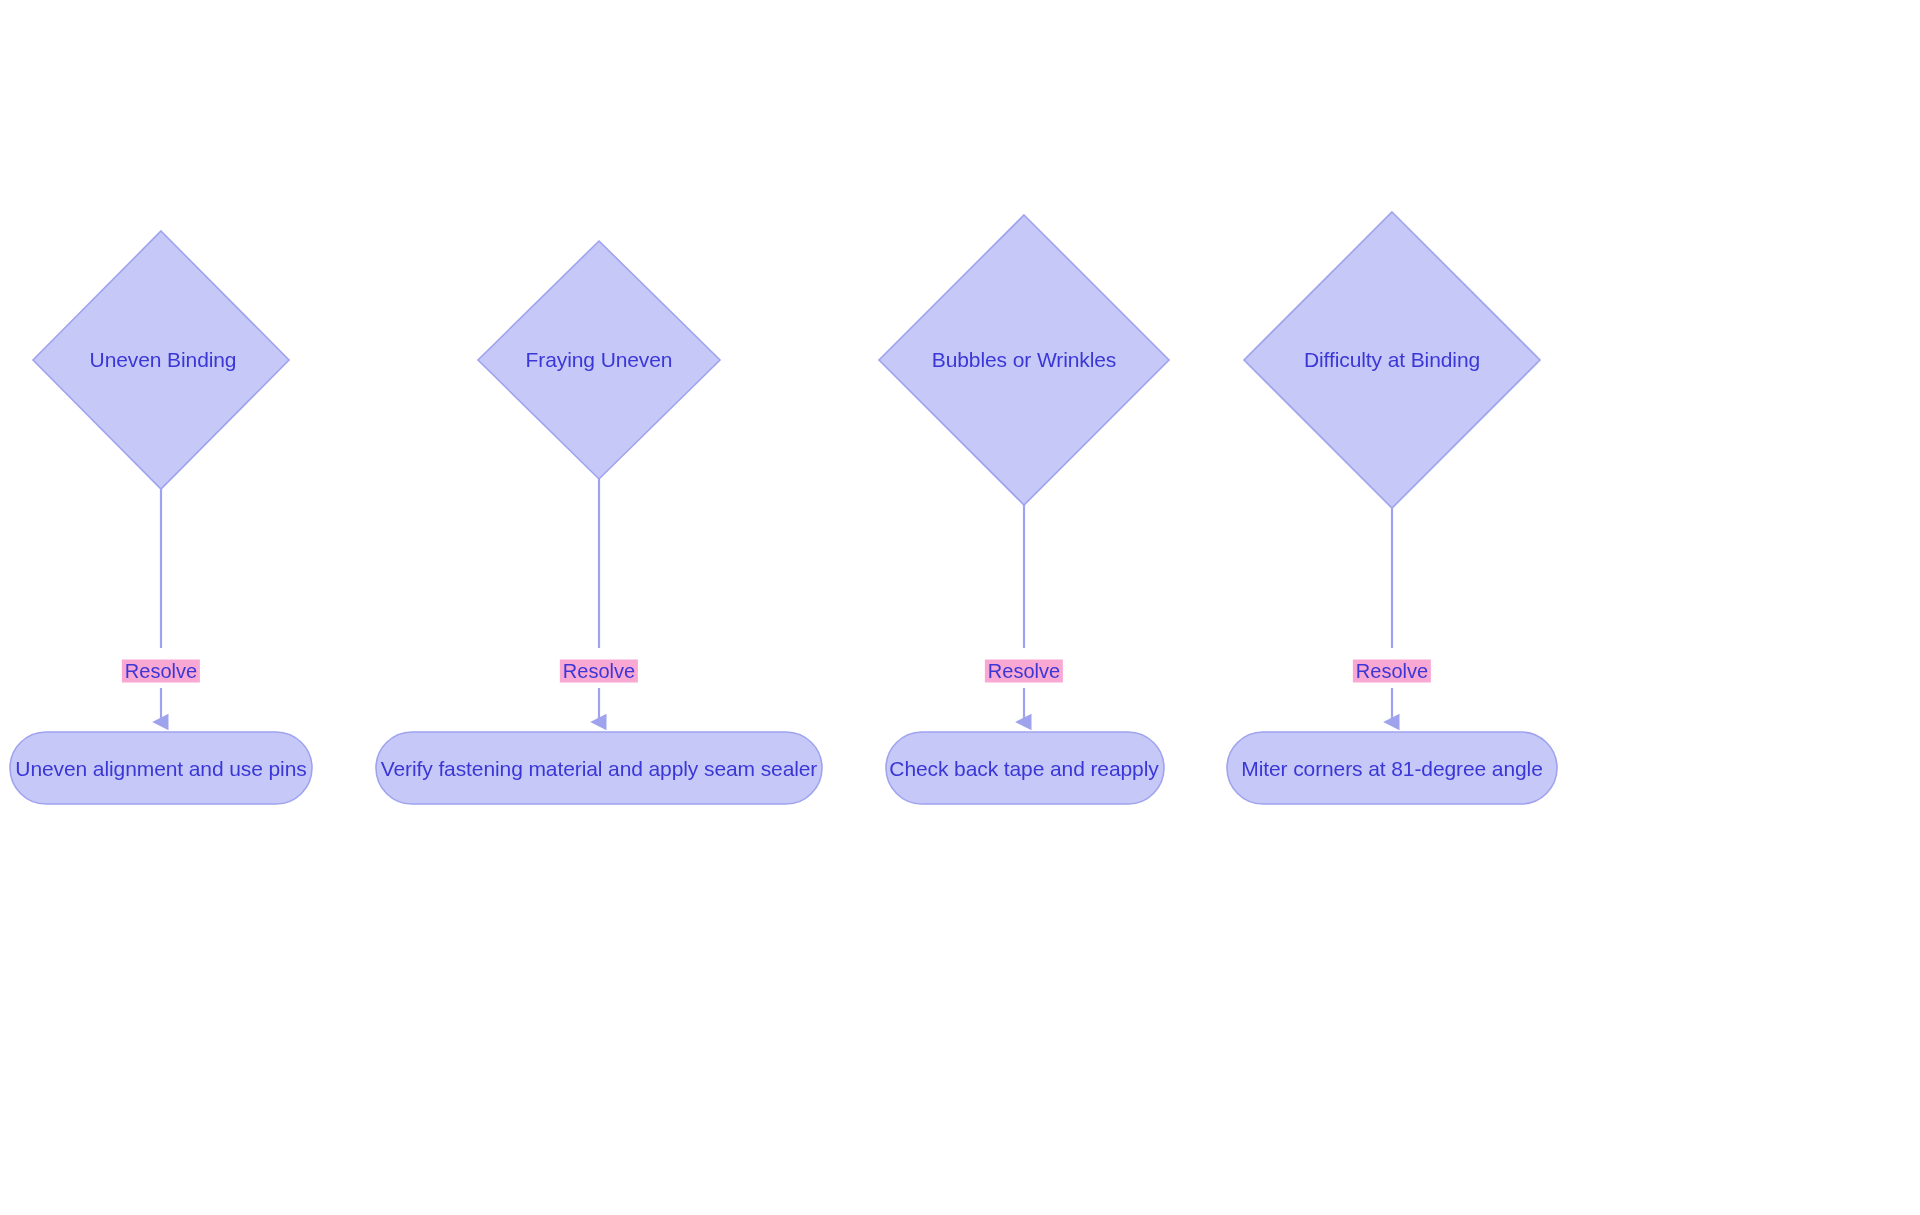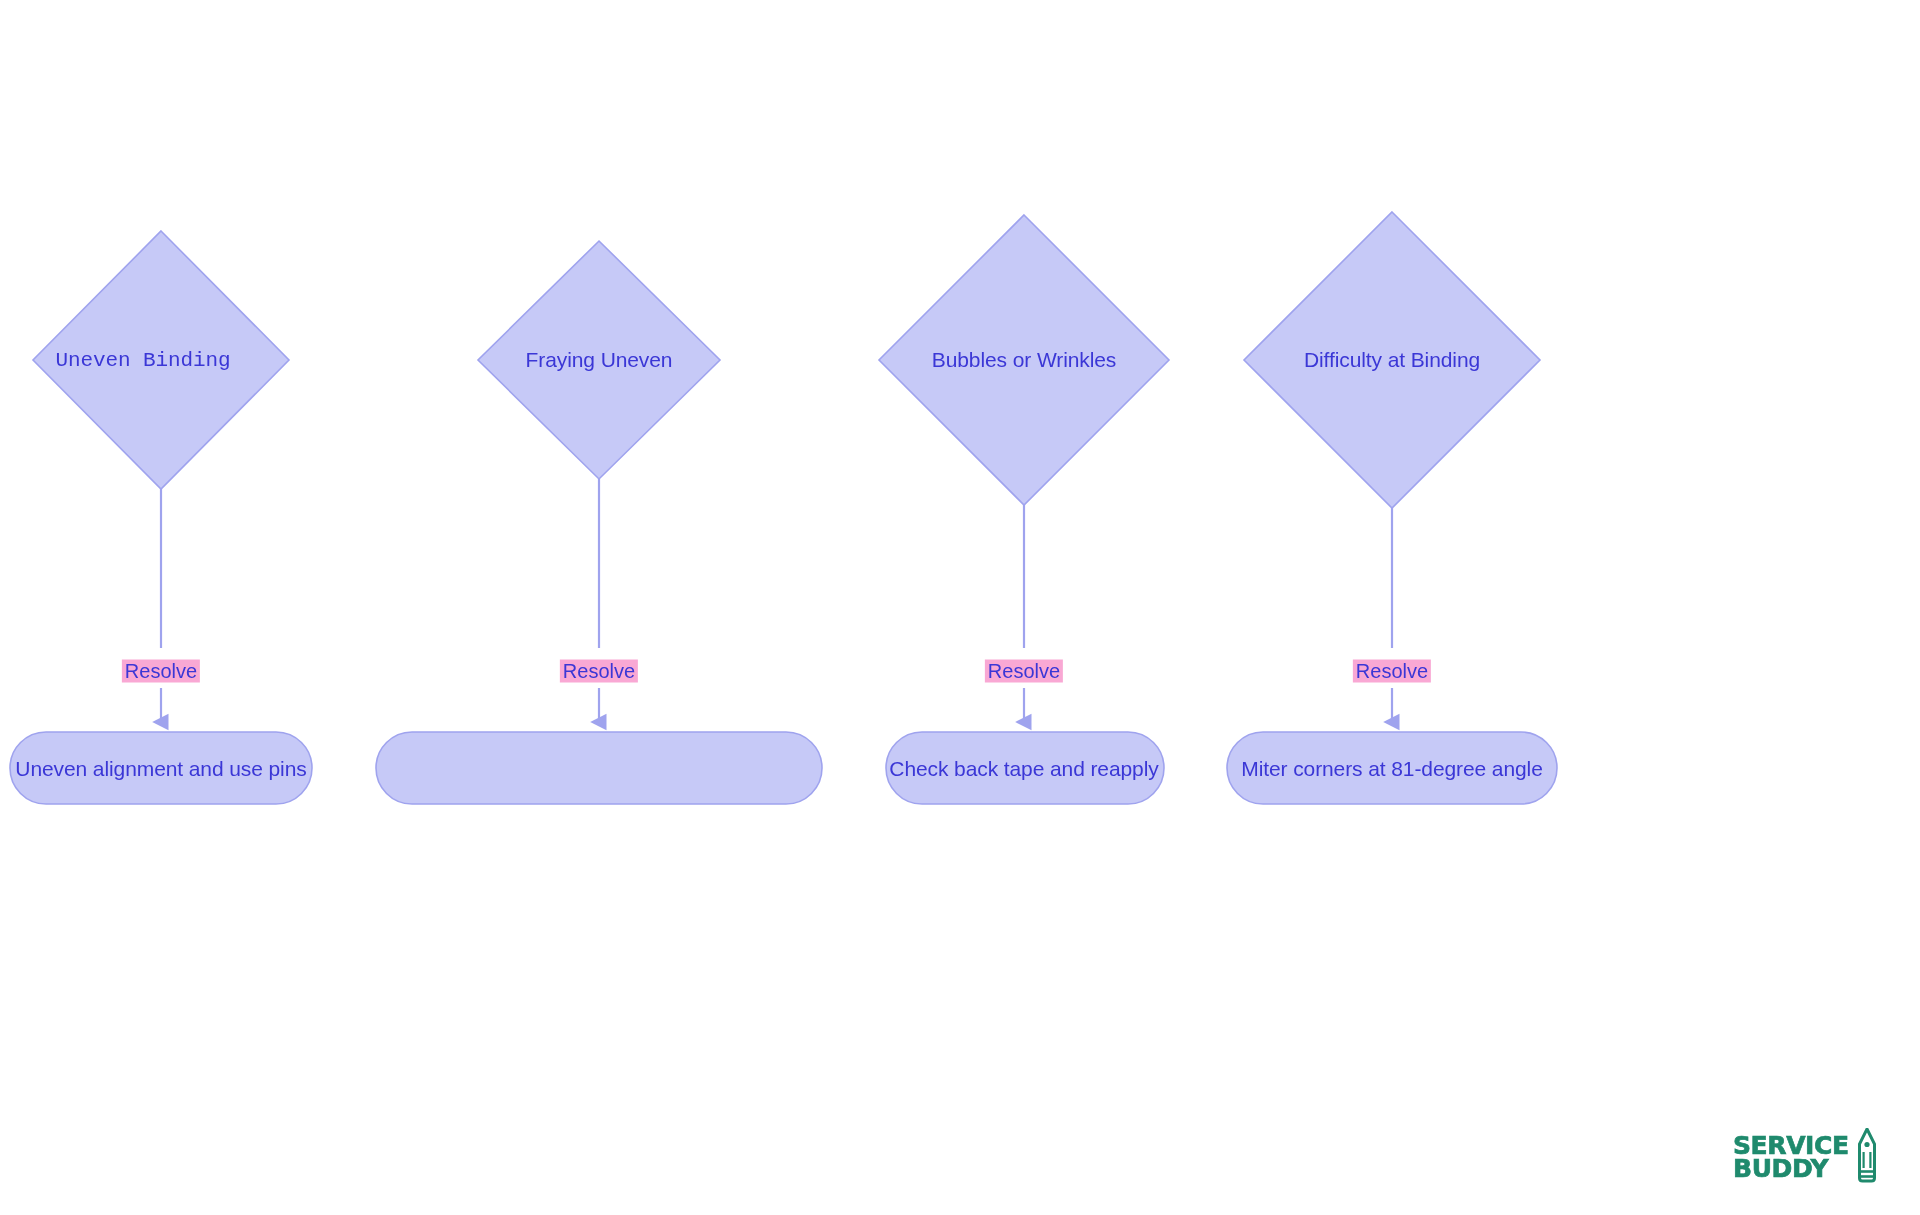--- a/index.html
+++ b/index.html
@@ -111,42 +111,29 @@
     <line x1="1024" y1="505" x2="1024" y2="648" stroke="#9fa3ee" stroke-width="2.2"></line>
     <line x1="1024" y1="688" x2="1024" y2="722" stroke="#9fa3ee" stroke-width="2.2" marker-end="url(#arrowhead)"></line>
     <rect x="886" y="732" width="278" height="72" rx="36" ry="36" fill="#c6c9f7" stroke="#9fa3ee" stroke-width="1.6"></rect>
 
     <polygon points="1392,212 1540,360 1392,508 1244,360" fill="#c6c9f7" stroke="#9fa3ee" stroke-width="1.6"></polygon>
     <line x1="1392" y1="508" x2="1392" y2="648" stroke="#9fa3ee" stroke-width="2.2"></line>
     <line x1="1392" y1="688" x2="1392" y2="722" stroke="#9fa3ee" stroke-width="2.2" marker-end="url(#arrowhead)"></line>
     <rect x="1227" y="732" width="330" height="72" rx="36" ry="36" fill="#c6c9f7" stroke="#9fa3ee" stroke-width="1.6"></rect>
   </svg>
 
-  <div class="node-label" style="left:143px; top:360px;font-family:Liberation Mono, monospace;">Uneven Binding</div>
+  <div class="node-label" style="left:163px; top:360px;">Uneven Binding</div>
   <div class="node-label" style="left:599px; top:360px;">Fraying Uneven</div>
   <div class="node-label" style="left:1024px; top:360px;">Bubbles or Wrinkles</div>
   <div class="node-label" style="left:1392px; top:360px;">Difficulty at Binding</div>
 
   <div class="node-label" style="left:161px; top:769px;">Uneven alignment and use pins</div>
+  <div class="node-label" style="left:599px; top:769px;">Verify fastening material and apply seam sealer</div>
   <div class="node-label" style="left:1024px; top:769px;">Check back tape and reapply</div>
   <div class="node-label" style="left:1392px; top:769px;">Miter corners at 81-degree angle</div>
 
   <div class="edge-label" style="left:161px; top:671px;">Resolve</div>
   <div class="edge-label" style="left:599px; top:671px;">Resolve</div>
   <div class="edge-label" style="left:1024px; top:671px;">Resolve</div>
   <div class="edge-label" style="left:1392px; top:671px;">Resolve</div>
 
-  <div id="brand-logo">
-    <div class="logo-words">
-      <span>Service</span>
-      <span>Buddy</span>
-    </div>
-    <svg width="22" height="58" viewBox="0 0 22 58">
-      <path d="M11 1 L18.5 16 L18.5 50 Q18.5 53 15.5 53 L6.5 53 Q3.5 53 3.5 50 L3.5 16 Z" fill="none" stroke="#1f8a6d" stroke-width="3"></path>
-      <circle cx="11" cy="16.5" r="2.6" fill="#1f8a6d"></circle>
-      <line x1="7.6" y1="24" x2="7.6" y2="40" stroke="#1f8a6d" stroke-width="2.2"></line>
-      <line x1="14.4" y1="24" x2="14.4" y2="40" stroke="#1f8a6d" stroke-width="2.2"></line>
-      <line x1="3.5" y1="43.5" x2="18.5" y2="43.5" stroke="#1f8a6d" stroke-width="2.6"></line>
-      <line x1="3.5" y1="48.5" x2="18.5" y2="48.5" stroke="#1f8a6d" stroke-width="2.6"></line>
-    </svg>
-  </div>
 
 </div>
 
 </body></html>

